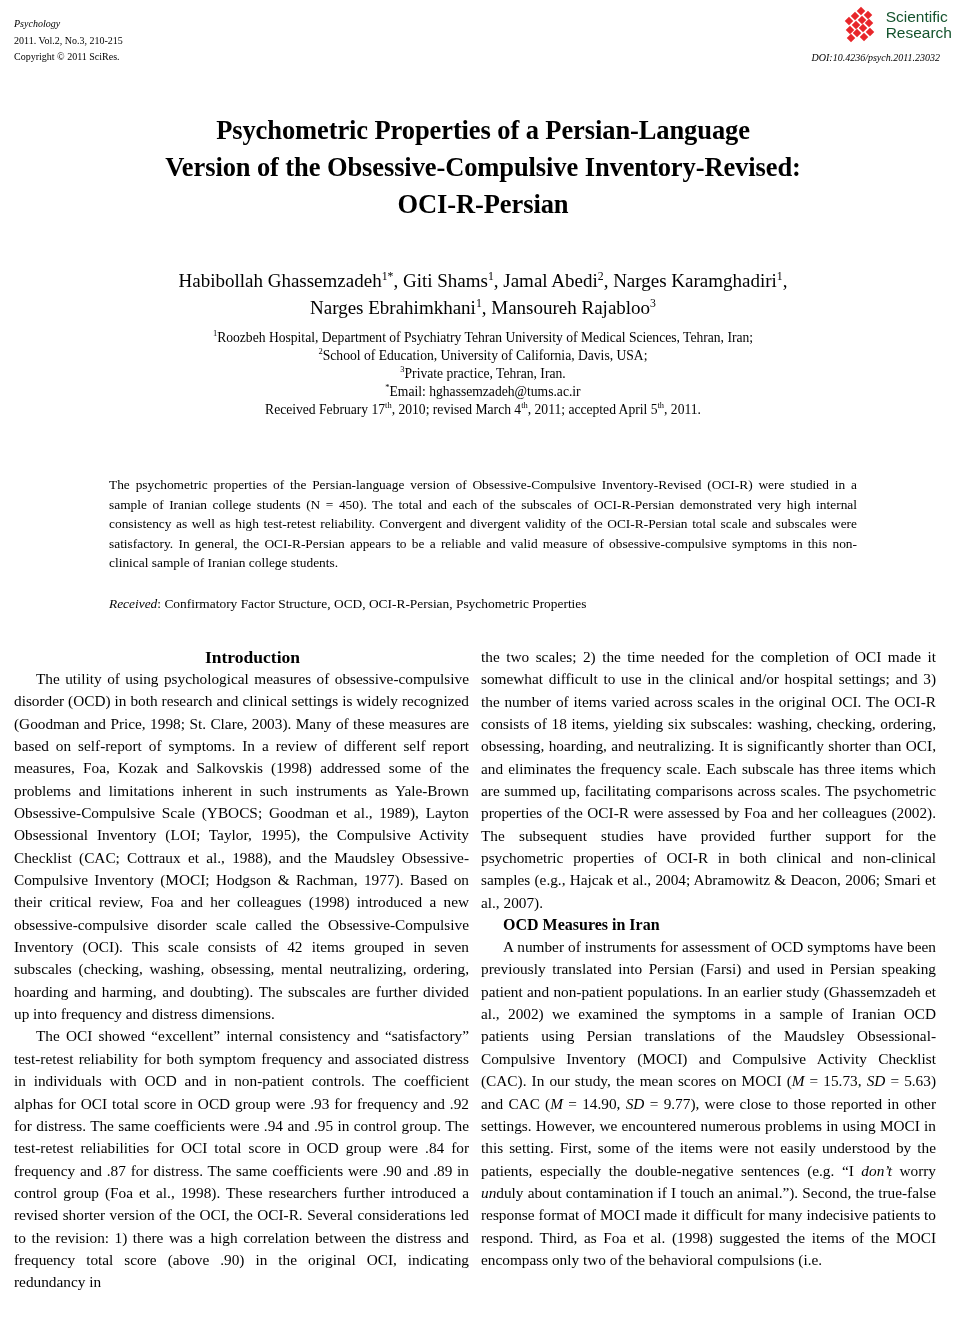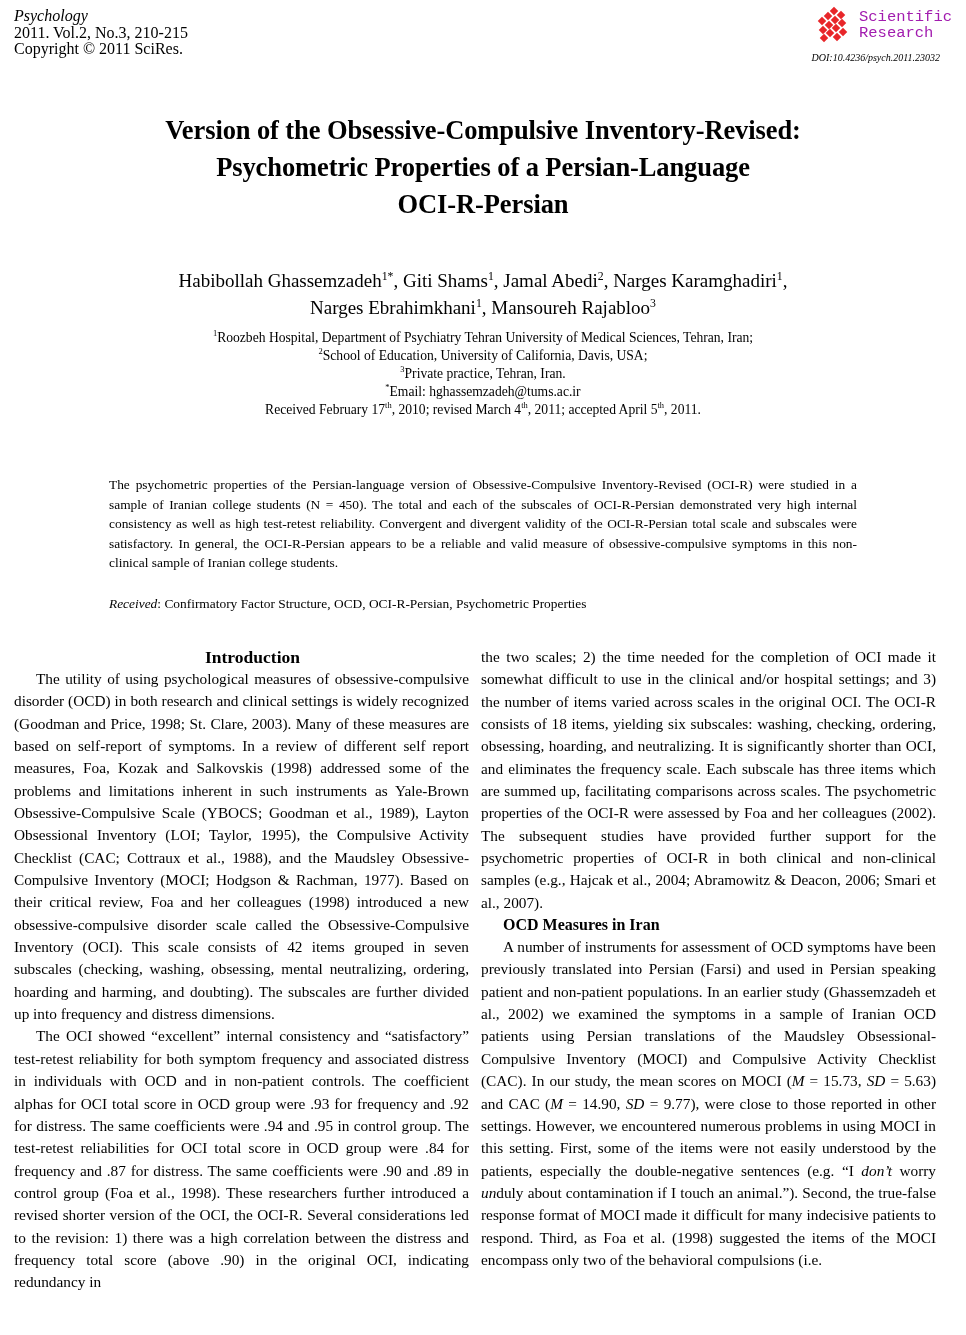--- a/index.html
+++ b/index.html
@@ -23,22 +23,22 @@
   }
 
   
   .masthead {
     position: relative;
     height: 74px;
   }
   .journal-block {
     position: absolute;
     left: 0;
-    top: 0;
-    font-size: 16px;
+    top: 8px;
+    font-size: 10px;
     line-height: 16.5px;
   }
   .journal-name {
     font-style: italic;
   }
   .journal-issue { }
   .journal-copyright { }
   .logo-block {
     position: absolute;
     right: 0;
@@ -53,25 +53,25 @@
     position: relative;
     flex: 0 0 auto;
   }
   .logo-mark i {
     position: absolute;
     display: block;
     background: #e8262a;
     transform: rotate(45deg);
   }
   .logo-word {
-    font-family: Liberation Mono, monospace;
+    font-family: Liberation Sans, sans-serif;
     font-size: 15.5px;
     line-height: 16px;
     font-weight: 400;
-    color: #a21caf;
+    color: #14532d;
     padding-top: 1px;
   }
   .logo-word span { display: block; }
   .doi {
     position: absolute;
     right: 12px;
     top: 44px;
     font-size: 10px;
     font-style: italic;
   }
@@ -197,22 +197,22 @@
       <div class="logo-word">
         <span>Scientific</span>
         <span>Research</span>
       </div>
     </div>
 
     <div class="doi">DOI:10.4236/psych.2011.23032</div>
   </div>
 
   <div class="title">
+    <div>Psychometric Properties of a Persian-Language</div>
     <div>Version of the Obsessive-Compulsive Inventory-Revised:</div>
-    <div>Psychometric Properties of a Persian-Language</div>
     <div>OCI-R-Persian</div>
   </div>
 
   <div class="authors">
     <div>
       <span>Habibollah Ghassemzadeh</span><sup>1*</sup><span>, Giti Shams</span><sup>1</sup><span>, Jamal Abedi</span><sup>2</sup><span>, Narges Karamghadiri</span><sup>1</sup><span>,</span>
     </div>
     <div>
       <span>Narges Ebrahimkhani</span><sup>1</sup><span>, Mansoureh Rajabloo</span><sup>3</sup>
     </div>

